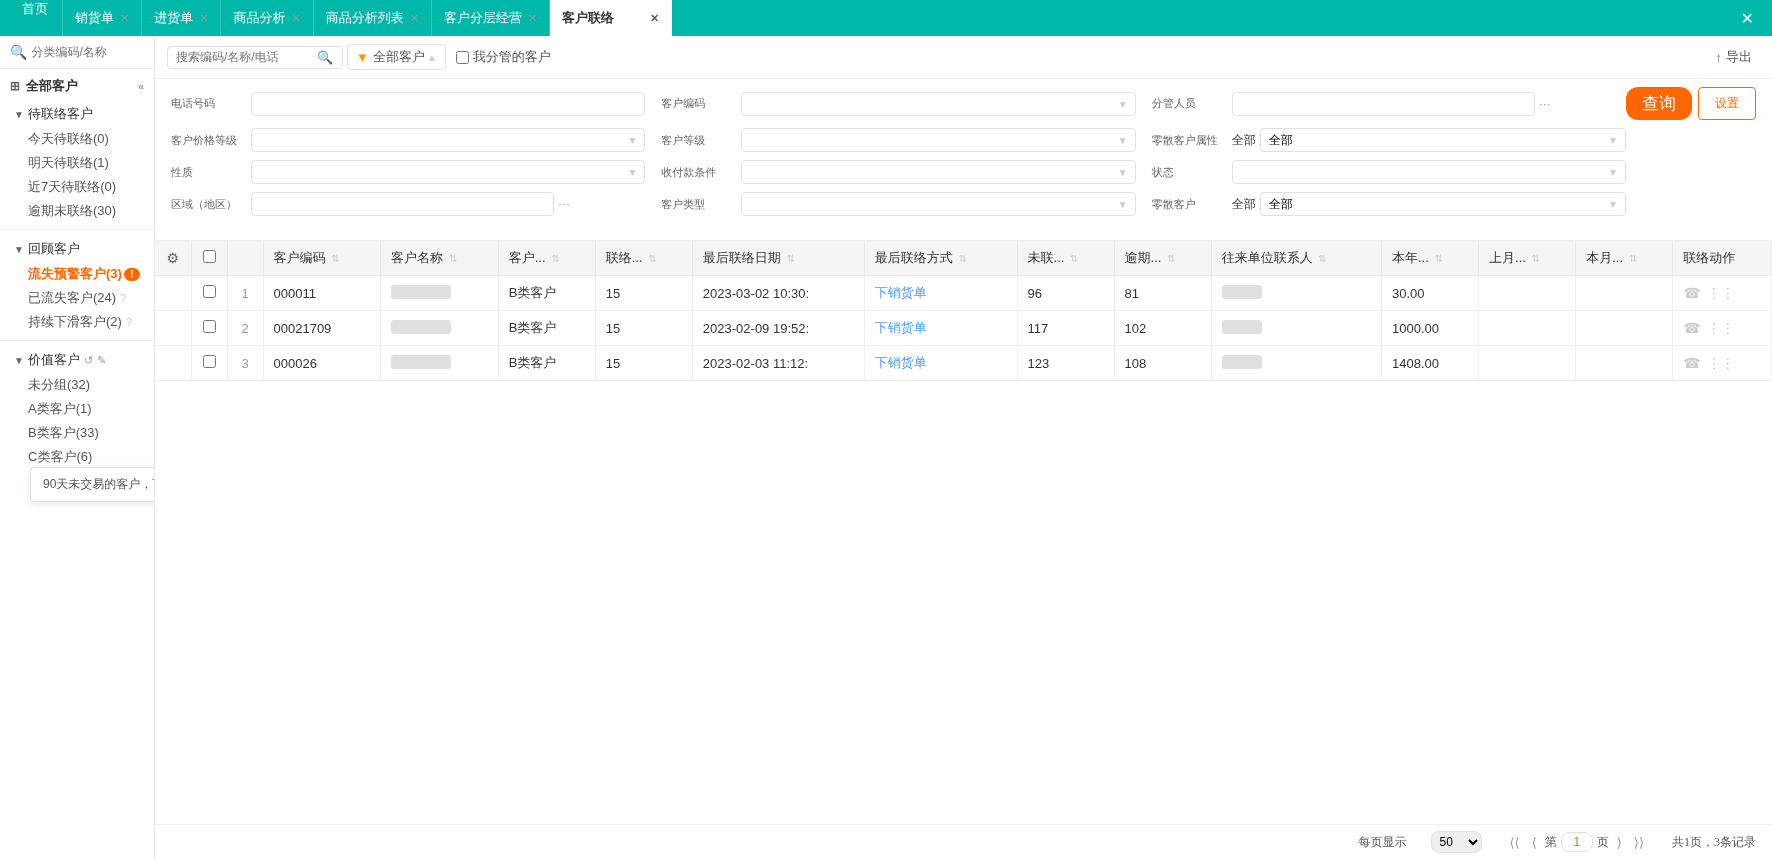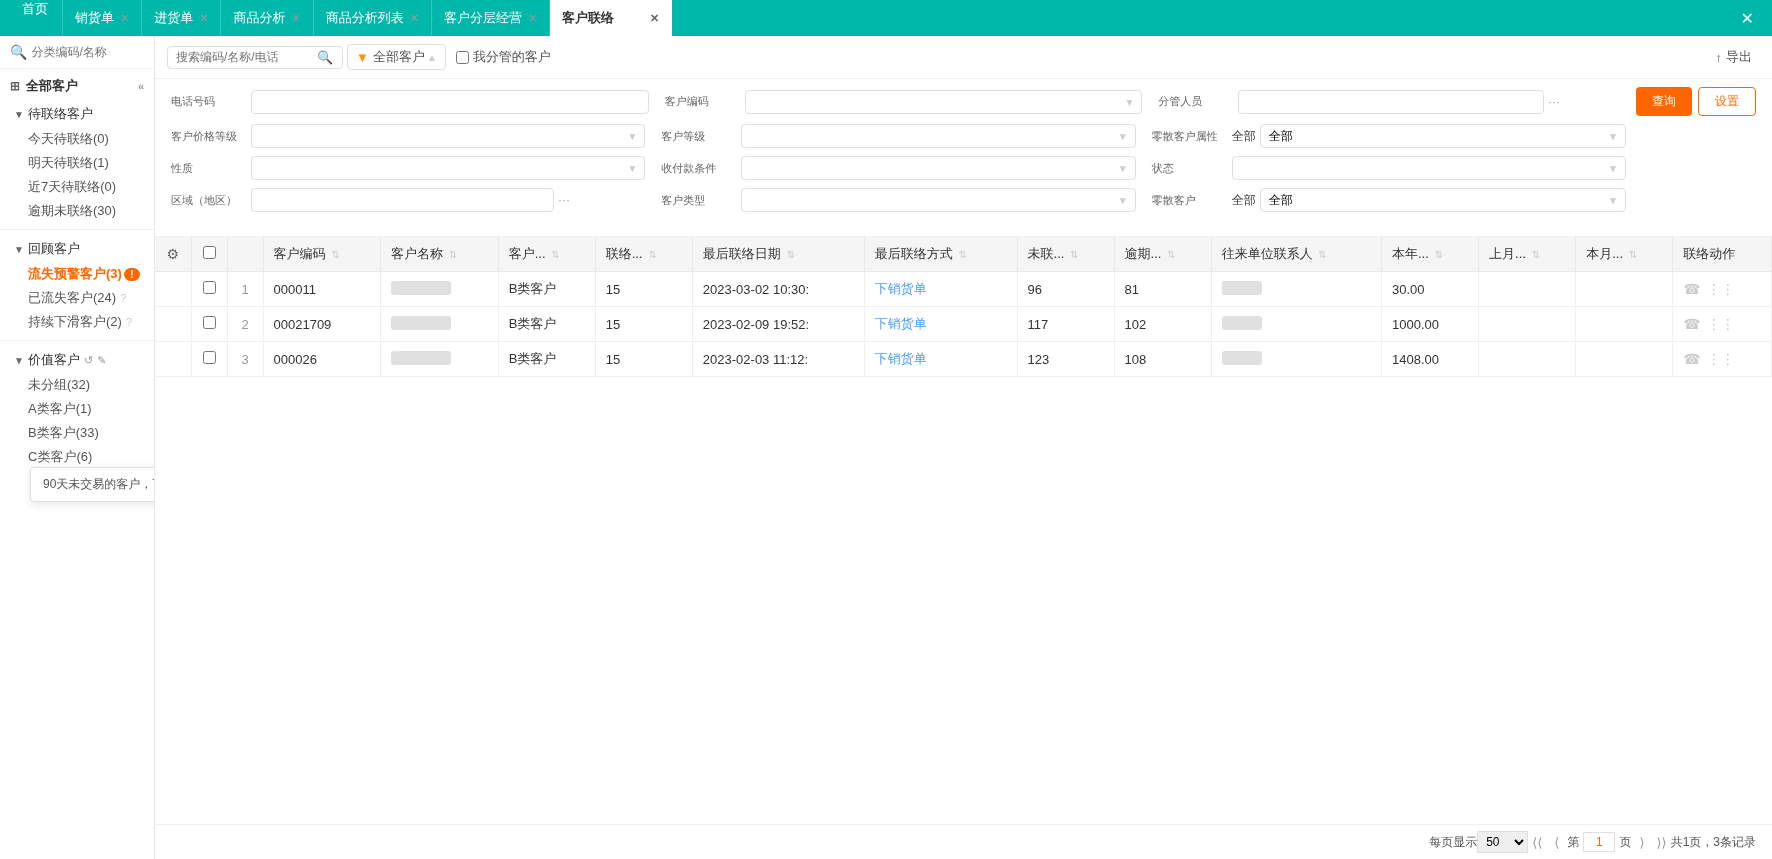--- a/index.html
+++ b/index.html
@@ -157,22 +157,22 @@
       width: 100%; border: 1px solid #e0e0e0; border-radius: 4px; padding: 4px 24px 4px 8px;
       font-size: 12px; outline: none; appearance: none; background: #fff; cursor: pointer;
     }
     .filter-more-btn {
       color: #999; font-size: 12px; cursor: pointer; padding: 0 4px;
     }
     .filter-separator { width: 16px; flex-shrink: 0; }
 
     .action-buttons { margin-left: auto; display: flex; gap: 6px; }
     .btn-query {
-      background: #ff6600; color: #fff; border: none; border-radius: 4px;
-      padding: 5px 16px; font-size: 12px; cursor: pointer;
+      background: #ff6600; color: #fff; border: none; border-radius: 12px;
+      padding: 5px 16px; font-size: 17px; cursor: pointer;
     }
     .btn-settings {
       background: #fff; color: #ff6600; border: 1px solid #ff6600; border-radius: 4px;
       padding: 5px 16px; font-size: 12px; cursor: pointer;
     }
 
     
     .tooltip-box {
       position: absolute; background: #fff; border: 1px solid #e0e0e0; padding: 8px 12px;
       font-size: 12px; color: #555; border-radius: 4px; box-shadow: 0 2px 8px rgba(0,0,0,0.1);
@@ -206,30 +206,30 @@
     .td-blurred-sm {
       background: #e0e0e0; height: 14px; width: 40px; display: inline-block; border-radius: 3px;
     }
     .action-icons { display: flex; gap: 6px; align-items: center; }
     .action-icon { color: #ccc; cursor: pointer; font-size: 14px; }
 
     
     .footer {
       display: flex; align-items: center; justify-content: flex-end;
       padding: 6px 16px; border-top: 1px solid #f0f0f0; background: #fff;
-      flex-shrink: 0; gap: 0;
+      flex-shrink: 0; gap: 24px;
     }
     .footer-label { color: #555; font-size: 12px; }
     .footer-select {
-      border: 1px solid #e0e0e0; border-radius: 0; padding: 2px 4px;
+      border: 1px solid #e0e0e0; border-radius: 8px; padding: 2px 4px;
       font-size: 12px; outline: none;
     }
     .footer-nav { display: flex; align-items: center; gap: 4px; }
     .footer-nav-btn { color: #999; cursor: pointer; padding: 2px 4px; font-size: 13px; }
-    .footer-total { color: #555; font-size: 12px; }
+    .footer-total { color: #555; font-size: 12px; font-family: Liberation Serif, serif; }
 
     
     .table-area::-webkit-scrollbar { height: 8px; width: 6px; }
     .table-area::-webkit-scrollbar-track { background: #f0f0f0; }
     .table-area::-webkit-scrollbar-thumb { background: #ccc; border-radius: 4px; }
     .settings-gear { font-size: 14px; cursor: pointer; color: #666; }
   </style>
 </head>
 <body>
 

